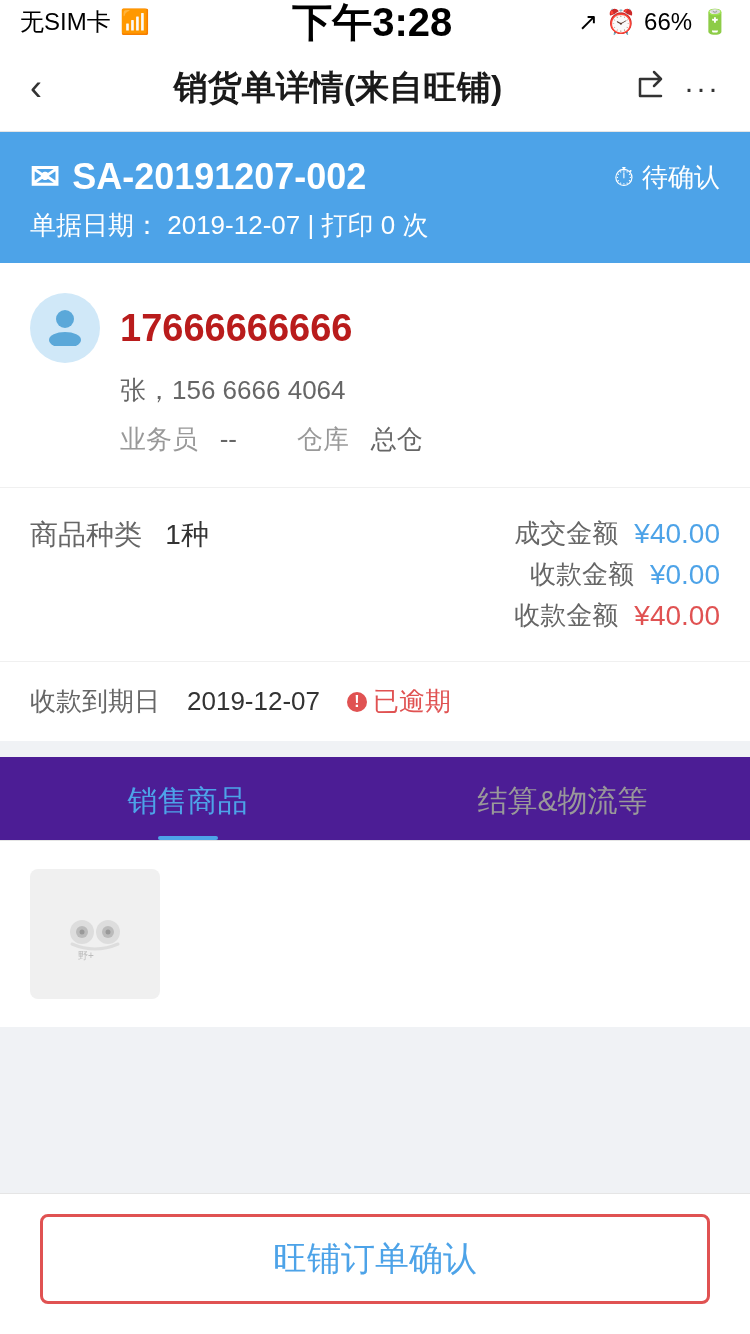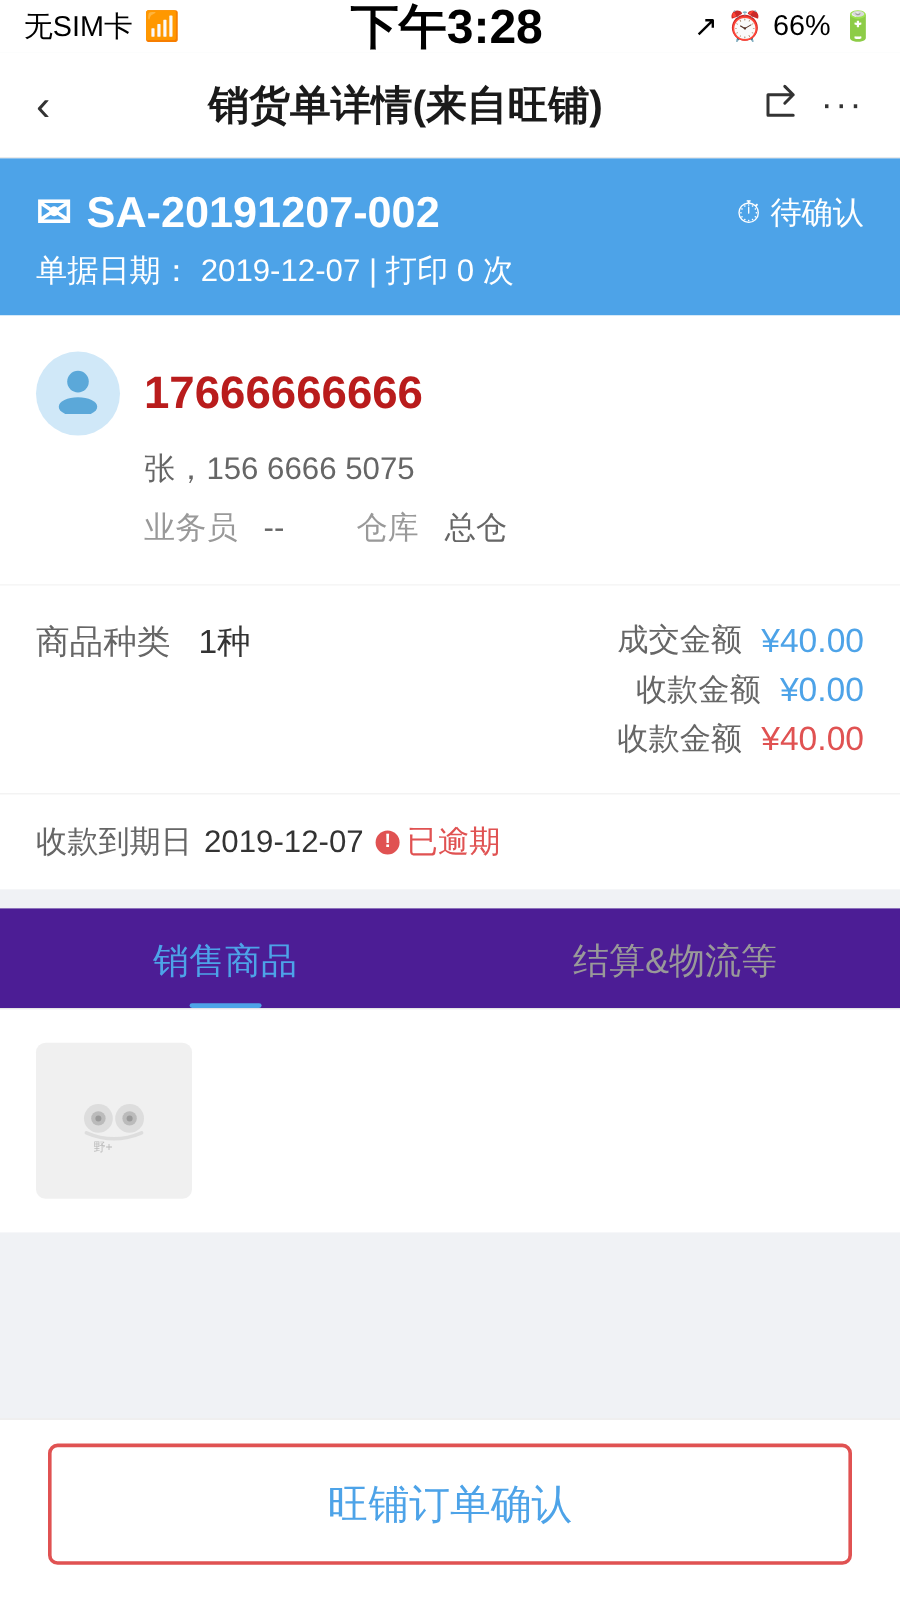--- a/index.html
+++ b/index.html
@@ -178,21 +178,21 @@
     }
     .stats-amount { color: #4da3e8; font-size: 28px; font-weight: 500; }
     .stats-amount-red { color: #e05252; font-size: 28px; font-weight: 500; }
 
     
     .due-section {
       background: #fff;
       padding: 22px 30px;
       display: flex;
       align-items: center;
-      gap: 10px;
+      gap: 27px;
       font-size: 26px;
       color: #666;
       border-top: 1px solid #f0f0f0;
     }
     .due-label { color: #666; }
     .due-date { color: #333; }
     .overdue-badge {
       display: flex;
       align-items: center;
       gap: 6px;
@@ -289,21 +289,21 @@
     .bottom-bar {
       position: fixed;
       bottom: 0;
       width: 750px;
       background: #fff;
       padding: 20px 40px 30px;
       border-top: 1px solid #e5e5e5;
     }
     .confirm-btn {
       width: 100%;
-      height: 101px;
+      height: 90px;
       border: 3px solid #e05252;
       background: #fff;
       color: #4da3e8;
       font-size: 34px;
       font-weight: 500;
       border-radius: 8px;
       display: flex;
       align-items: center;
       justify-content: center;
       cursor: pointer;
@@ -365,21 +365,21 @@
       <div class="avatar">
         <span class="avatar-icon">
           <svg width="44" height="44" viewBox="0 0 44 44" fill="none">
             <circle cx="22" cy="17" r="9" fill="#5ba8d9"></circle>
             <ellipse cx="22" cy="38" rx="16" ry="8" fill="#5ba8d9"></ellipse>
           </svg>
         </span>
       </div>
       <div class="customer-phone">17666666666</div>
     </div>
-    <div class="customer-name">张，156 6666 5075</div>
+    <div class="customer-name">张，156 6666 4064</div>
     <div class="customer-meta">
       <span>
         <span class="meta-label">业务员</span>
         &nbsp;
         <span>--</span>
       </span>
       <span>
         <span class="meta-label">仓库</span>
         &nbsp;
         <span>总仓</span>

